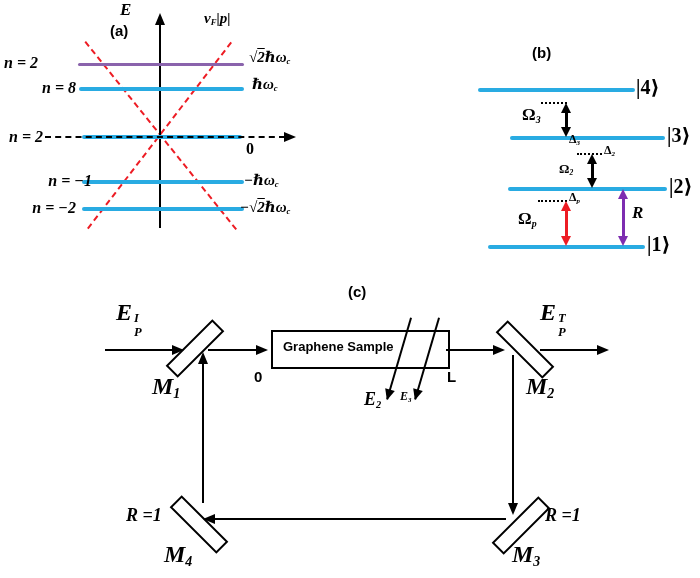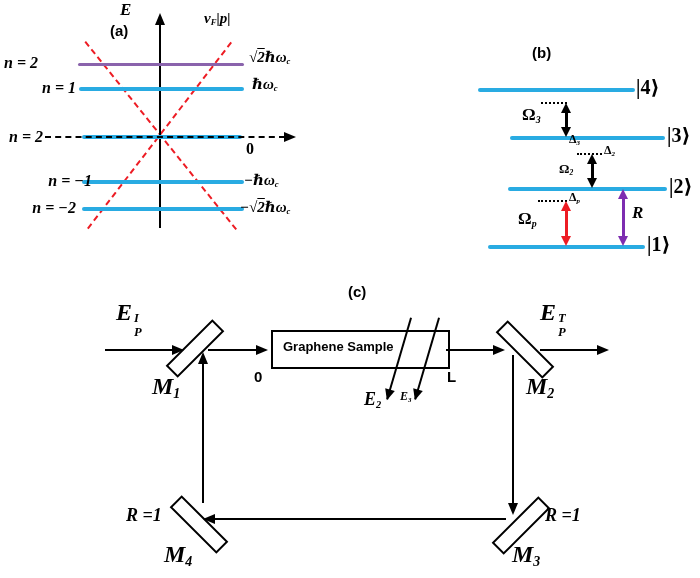--- a/index.html
+++ b/index.html
@@ -59,21 +59,21 @@
 
   <div class="level" style="left:78px;top:63px;width:166px;height:2.5px;background:var(--purple_line);"></div>
   <div class="level" style="left:79px;top:87px;width:165px;height:4px;background:var(--cyan);"></div>
   <div class="level" style="left:82px;top:135px;width:160px;height:4px;background:var(--cyan);"></div>
   <div class="dashline" style="left:45px;top:136px;width:240px;"></div>
   <div class="ah r" style="left:284px;top:132px;"></div>
   <div class="level" style="left:82px;top:180px;width:162px;height:4px;background:var(--cyan);"></div>
   <div class="level" style="left:82px;top:207px;width:162px;height:4px;background:var(--cyan);"></div>
 
   <div class="lbl" style="left:4px;top:55px;width:72px;text-align:left;font-size:16px;">n = 2</div>
-  <div class="lbl" style="left:4px;top:80px;width:72px;text-align:right;font-size:16px;">n = 1</div>
+  <div class="lbl" style="left:4px;top:80px;width:72px;text-align:right;font-size:16px;">n = 8</div>
   <div class="lbl" style="left:0px;top:129px;width:43px;text-align:right;font-size:16px;">n = 2</div>
   <div class="lbl" style="left:20px;top:173px;width:72px;text-align:right;font-size:16px;">n = −1</div>
   <div class="lbl" style="left:4px;top:200px;width:72px;text-align:right;font-size:16px;font-style:italic;">n = −2</div>
 
   <div class="lbl" style="left:249px;top:50px;font-size:15px;">
     <span></span><span>√</span><span class="rad">2</span><span>ℏω</span><sub class="s">c</sub>
   </div>
   <div class="lbl" style="left:252px;top:77px;font-size:15px;">
     <span></span><span></span><span class="rad"></span><span>ℏω</span><sub class="s">c</sub>
   </div>

